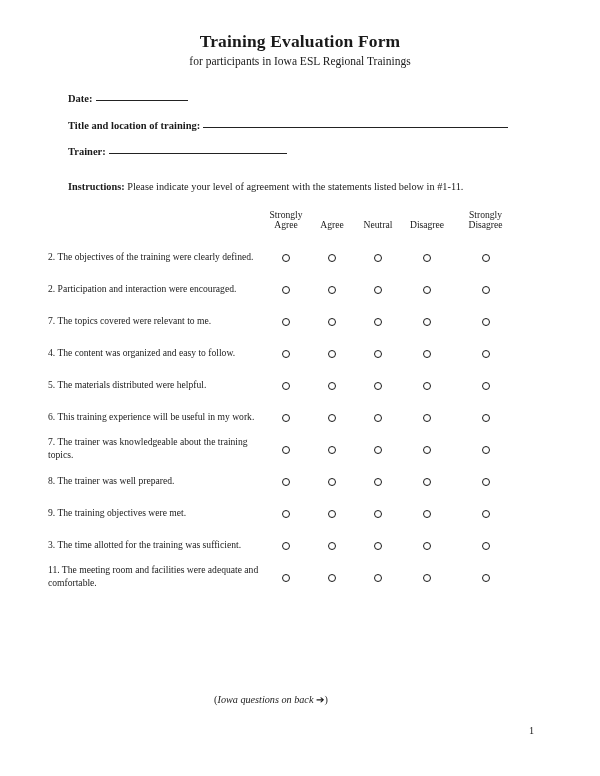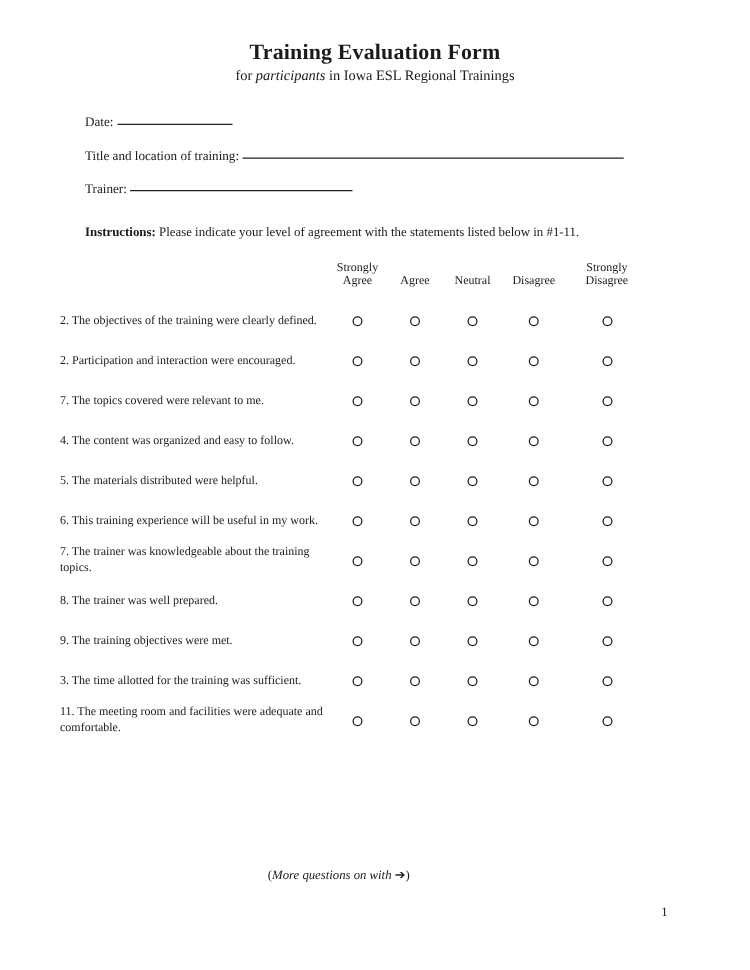--- a/index.html
+++ b/index.html
@@ -35,36 +35,35 @@
     letter-spacing: 0.15px;
     line-height: 1.1;
     margin: 0;
   }
   .form-subtitle {
     font-size: 11.5px;
     line-height: 1.2;
     margin: 4px 0 0 0;
   }
   .form-subtitle .em {
-    font-style: italic;
   }
 
   
   .fields {
     margin-top: 24px;
     padding-left: 68px;
   }
   .field-row {
     font-size: 10.5px;
     font-weight: bold;
     line-height: 1.2;
     margin-bottom: 14px;
     white-space: nowrap;
   }
-  .field-label { font-weight: normal; }
+  .field-label { font-weight: bold; }
   .rule {
     display: inline-block;
     border-bottom: 1.1px solid #222;
     vertical-align: baseline;
     position: relative;
     top: -1px;
     margin-left: 3px;
   }
   .rule-date  { width: 92px; }
   .rule-title { width: 305px; }
@@ -302,17 +301,17 @@
             <td class="opt-cell"><span class="radio"></span></td>
             <td class="opt-cell"><span class="radio"></span></td>
             <td class="opt-cell"><span class="radio"></span></td>
             <td class="opt-cell"><span class="radio"></span></td>
             <td class="opt-cell"><span class="radio"></span></td>
           </tr>
         </tbody>
     </table>
   </div>
 
-  <div class="footer-note"><span class="paren">(</span><span>More questions on with </span><span class="arrow">➔</span><span class="paren">)</span></div>
+  <div class="footer-note"><span class="paren">(</span><span>Iowa questions on back </span><span class="arrow">➔</span><span class="paren">)</span></div>
 
   <div class="page-number">1</div>
 
 </div>
 
 </body></html>

